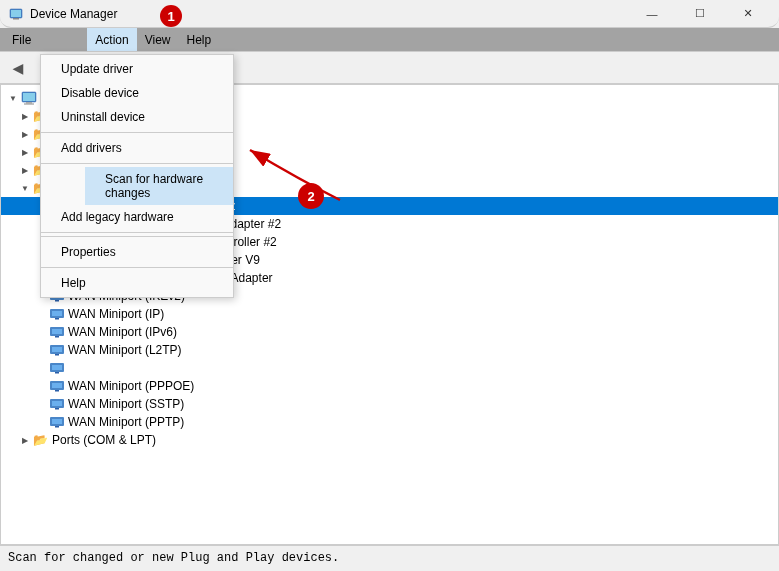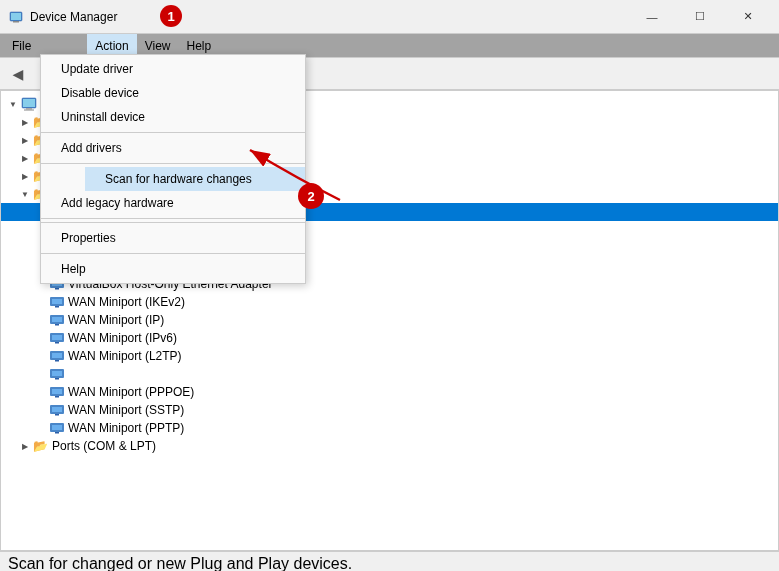--- a/index.html
+++ b/index.html
@@ -12,23 +12,24 @@
       overflow: hidden;
       user-select: none;
     }
 
     
     .title-bar {
       display: flex;
       align-items: center;
       justify-content: space-between;
       background: #f0f0f0;
-      height: 34px;
+      height: 28px;
       padding: 0 8px;
       border-bottom: 1px solid #ccc;
+      border-radius: 11px;
     }
     .title-bar-left {
       display: flex;
       align-items: center;
       gap: 6px;
     }
     .title-icon {
       width: 16px;
       height: 16px;
       display: flex; align-items: center; justify-content: center;
@@ -130,30 +131,31 @@
     .tree-item-text { font-size: 12px; }
 
     
     .status-bar {
       height: 24px;
       background: #f0f0f0;
       border-top: 1px solid #ccc;
       display: flex;
       align-items: center;
       padding: 0 8px;
-      font-size: 16px;
+      font-size: 12px;
       color: #000;
+      font-family: Liberation Mono, monospace;
     }
 
     
     .dropdown-overlay {
       position: fixed;
       top: 54px;
       left: 40px;
-      width: 266px;
+      width: 194px;
       background: #f9f9f9;
       border: 1px solid #ccc;
       box-shadow: 2px 2px 8px rgba(0,0,0,0.2);
       z-index: 100;
       padding: 2px 0;
     }
     .dropdown-item {
       padding: 5px 20px;
       cursor: pointer;
       font-size: 12px;

